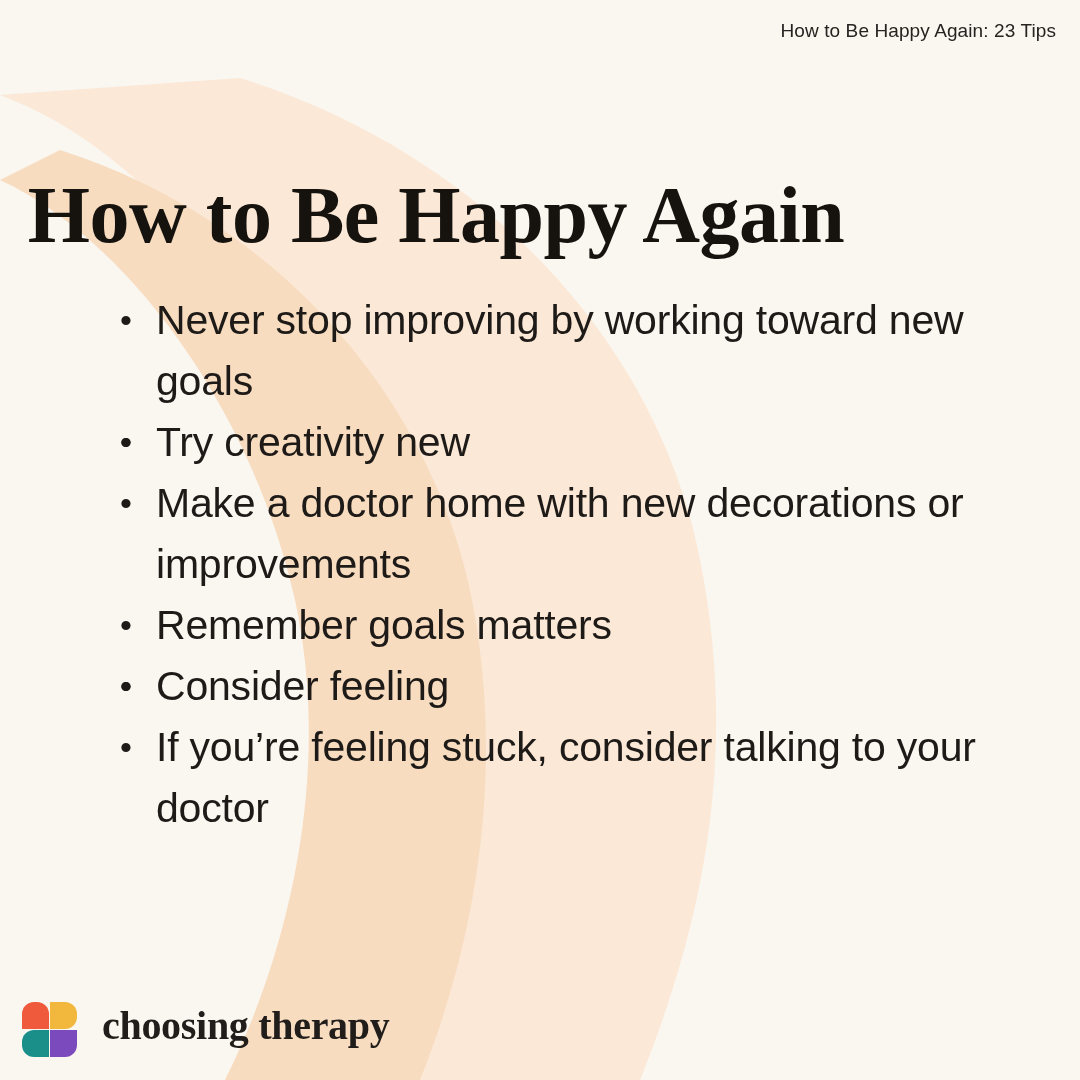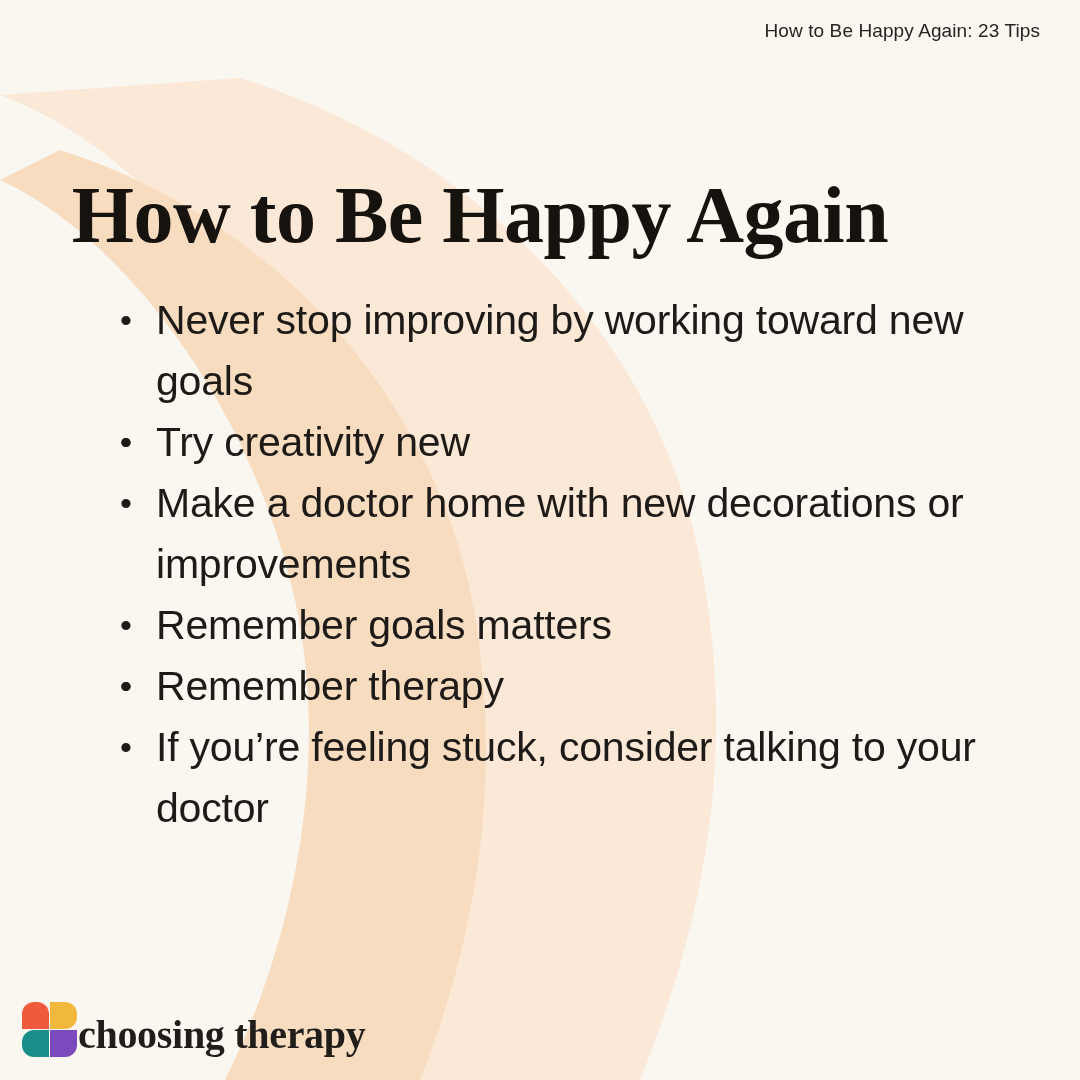--- a/index.html
+++ b/index.html
@@ -23,38 +23,37 @@
   
   .wave-layer {
     position: absolute;
     inset: 0;
     width: 1080px;
     height: 1080px;
   }
   .header-note {
     position: absolute;
     top: 20px;
-    right: 40px;
+    right: 24px;
     font-size: 19px;
     color: #262321;
     letter-spacing: 0.1px;
     font-family: "Liberation Sans", sans-serif;
   }
   .title {
     position: absolute;
     top: 170px;
     left: 0;
     width: 872px;
     text-align: center;
     font-family: "Liberation Serif", serif;
     font-weight: 700;
     font-size: 80px;
     letter-spacing: -0.5px;
     color: #16130f;
-    padding-left: 44px;
   }
   .tips {
     position: absolute;
     top: 290px;
     left: 108px;
     width: 900px;
     margin: 0;
     padding: 0;
     list-style: none;
   }
@@ -74,22 +73,22 @@
     top: 0;
     font-size: 34px;
     line-height: 61px;
     color: #1d1a17;
   }
   .footer {
     position: absolute;
     left: 22px;
     bottom: 22px;
     display: flex;
-    align-items: flex-end;
-    gap: 0;
+    align-items: flex-start;
+    gap: 24px;
   }
   .logo-mark {
     width: 56px;
     height: 56px;
     position: relative;
     flex: 0 0 auto;
   }
   .logo-mark .q {
     position: absolute;
     width: 27px;
@@ -141,21 +140,21 @@
     </li>
     <li class="tip">
       <span class="bullet">•</span>
       <span>Remember goals matters</span>
     </li>
     <li class="tip">
       <span class="bullet">•</span>
     </li>
     <li class="tip">
       <span class="bullet">•</span>
-      <span>Remember therapy</span>
+      <span>Consider feeling</span>
     </li>
     <li class="tip">
       <span class="bullet">•</span>
       <span>If you’re feeling stuck, consider talking to your doctor</span>
     </li>
   </ul>
 
   <div class="footer">
     <div class="logo-mark">
       <div class="q q-tl"></div>

